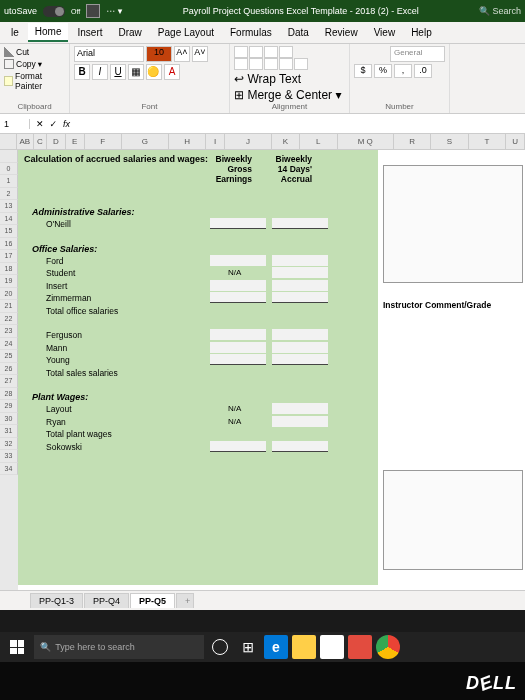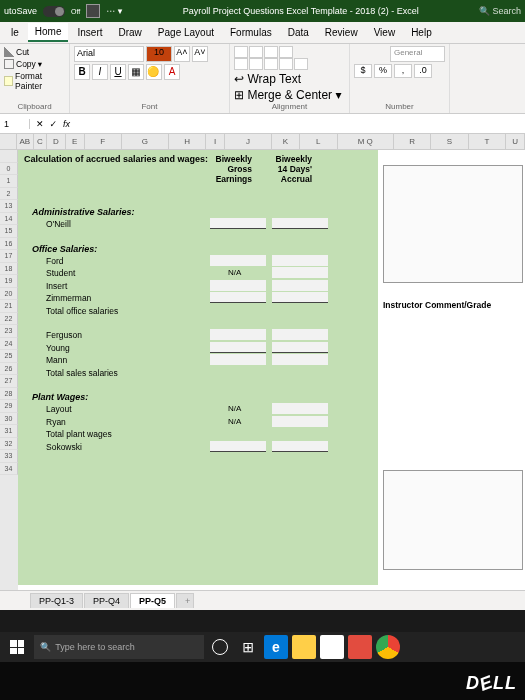--- a/index.html
+++ b/index.html
@@ -245,22 +245,22 @@
 
       <div class="subsection">Office Salaries:</div>
       <div class="entry"><span>Ford</span><input class="cell-input c1" style=""><input class="cell-input c2" style=""></div>
       <div class="entry"><span>Student</span><span class="na c1">N/A</span><input class="cell-input c2" style=""></div>
       <div class="entry"><span>Insert</span><input class="cell-input c1" style=""><input class="cell-input c2" style=""></div>
       <div class="entry underline-row"><span>Zimmerman</span><input class="cell-input c1" style=""><input class="cell-input c2" style=""></div>
       <div class="entry"><span>Total office salaries</span></div>
       <div style="height:12px"></div>
 
       <div class="entry"><span>Ferguson</span><input class="cell-input c1" style=""><input class="cell-input c2" style=""></div>
+      <div class="entry"><span>Mann</span><input class="cell-input c1" style=""><input class="cell-input c2" style=""></div>
       <div class="entry underline-row"><span>Young</span><input class="cell-input c1" style=""><input class="cell-input c2" style=""></div>
-      <div class="entry"><span>Mann</span><input class="cell-input c1" style=""><input class="cell-input c2" style=""></div>
       <div class="entry"><span>Total sales salaries</span></div>
       <div style="height:12px"></div>
 
       <div class="subsection">Plant Wages:</div>
       <div class="entry"><span>Layout</span><span class="na c1">N/A</span><input class="cell-input c2" style=""></div>
       <div class="entry"><span>Ryan</span><span class="na c1">N/A</span><input class="cell-input c2" style=""></div>
       <div class="entry"><span>Total plant wages</span></div>
       <div class="entry underline-row"><span>Sokowski</span><input class="cell-input c1" style=""><input class="cell-input c2" style=""></div>
     </div>
     <div class="photo-placeholder"></div>

